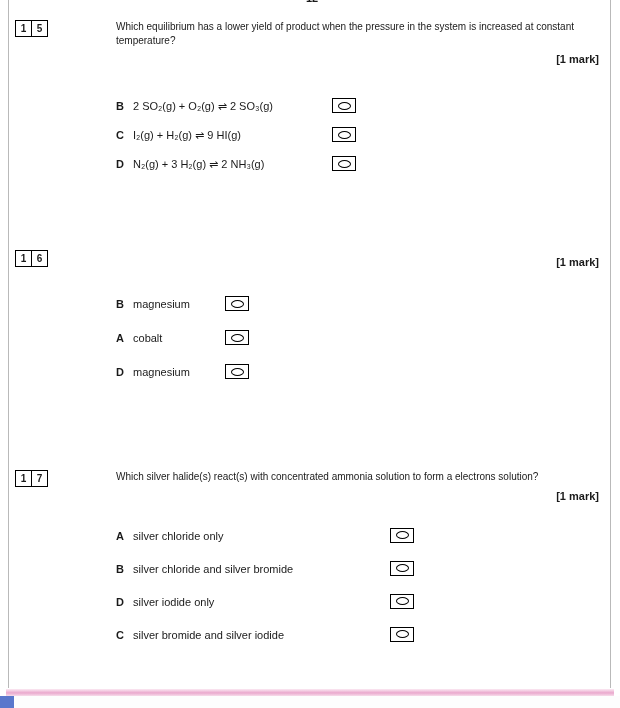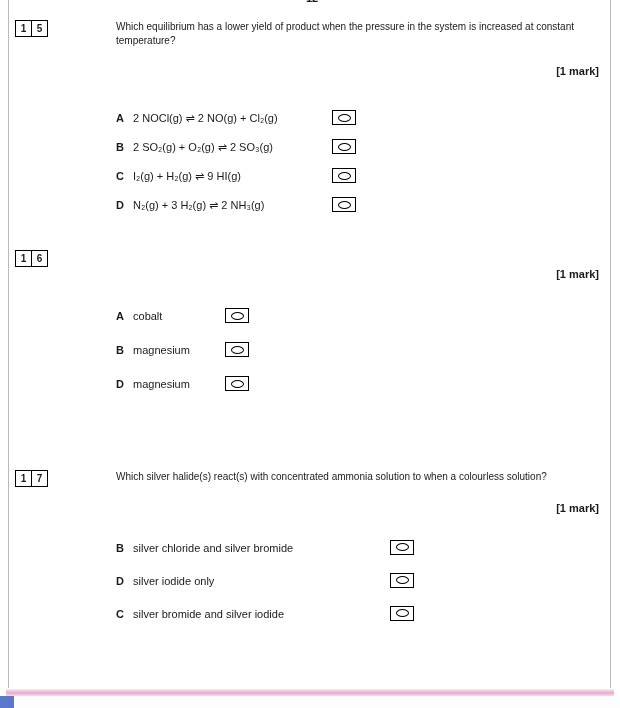--- a/index.html
+++ b/index.html
@@ -20,21 +20,21 @@
   #q15{top:20px;} #q16{top:250px;} #q17{top:470px;}
   .qnum{position:absolute;left:6px;top:0;display:flex;}
   .qnum span{
     width:15px;height:15px;border:1px solid #000;display:flex;align-items:center;
     justify-content:center;font-size:10px;font-weight:bold;background:#fff;
   }
   .qnum span + span{margin-left:-1px;}
   .qbody{margin-left:107px;margin-right:11px;}
   .qtext{margin:0;font-size:10px;line-height:1.36;max-width:475px;}
   #q17 .qtext{max-width:445px;}
-  .mark{font-size:11px;font-weight:bold;text-align:right;margin-top:18px;}
+  .mark{font-size:11px;font-weight:bold;text-align:right;margin-top:6px;}
   .options{position:relative;}
   #q15 .options{margin-top:35px;--boxcol:216px;--rowh:29px;}
   #q16 .options{margin-top:30px;--boxcol:109px;--rowh:34px;}
   #q17 .options{margin-top:28px;--boxcol:274px;--rowh:33px;}
   .opt{position:relative;height:var(--rowh);font-size:11px;}
   .opt .letter{font-weight:bold;}
   .opt .otext{margin-left:6px;}
   .abox{
     position:absolute;left:var(--boxcol);top:-2px;width:24px;height:15px;
     border:1px solid #000;display:flex;align-items:center;justify-content:center;
@@ -60,27 +60,20 @@
   <section class="question" id="q15">
     <div class="qnum">
       <span>1</span>
       <span>5</span>
     </div>
     <div class="qbody">
       <p class="qtext">Which equilibrium has a lower yield of product when the pressure in the system is increased at constant temperature?</p>
       <div class="mark">[1 mark]</div>
       <div class="options">
         <div class="opt">
-          <span class="letter">A</span>
-          <span class="otext">2 NOCl(g) ⇌ 2 NO(g) + Cl₂(g)</span>
-          <span class="abox">
-              <span class="oval"></span>
-            </span>
-        </div>
-        <div class="opt">
           <span class="letter">B</span>
           <span class="otext">2 SO₂(g) + O₂(g) ⇌ 2 SO₃(g)</span>
           <span class="abox">
               <span class="oval"></span>
             </span>
         </div>
         <div class="opt">
           <span class="letter">C</span>
           <span class="otext">I₂(g) + H₂(g) ⇌ 9 HI(g)</span>
           <span class="abox">
@@ -100,29 +93,29 @@
 
   <section class="question" id="q16">
     <div class="qnum">
       <span>1</span>
       <span>6</span>
     </div>
     <div class="qbody">
       <div class="mark">[1 mark]</div>
       <div class="options">
         <div class="opt">
-          <span class="letter">A</span>
-          <span class="otext">cobalt</span>
+          <span class="letter">B</span>
+          <span class="otext">magnesium</span>
           <span class="abox">
               <span class="oval"></span>
             </span>
         </div>
         <div class="opt">
-          <span class="letter">B</span>
-          <span class="otext">magnesium</span>
+          <span class="letter">A</span>
+          <span class="otext">cobalt</span>
           <span class="abox">
               <span class="oval"></span>
             </span>
         </div>
         <div class="opt">
           <span class="letter">D</span>
           <span class="otext">magnesium</span>
           <span class="abox">
               <span class="oval"></span>
             </span>
@@ -130,23 +123,30 @@
       </div>
     </div>
   </section>
 
   <section class="question" id="q17">
     <div class="qnum">
       <span>1</span>
       <span>7</span>
     </div>
     <div class="qbody">
-      <p class="qtext">Which silver halide(s) react(s) with concentrated ammonia solution to when a colourless solution?</p>
+      <p class="qtext">Which silver halide(s) react(s) with concentrated ammonia solution to form a electrons solution?</p>
       <div class="mark">[1 mark]</div>
       <div class="options">
+        <div class="opt">
+          <span class="letter">A</span>
+          <span class="otext">silver chloride only</span>
+          <span class="abox">
+              <span class="oval"></span>
+            </span>
+        </div>
         <div class="opt">
           <span class="letter">B</span>
           <span class="otext">silver chloride and silver bromide</span>
           <span class="abox">
               <span class="oval"></span>
             </span>
         </div>
         <div class="opt">
           <span class="letter">D</span>
           <span class="otext">silver iodide only</span>

